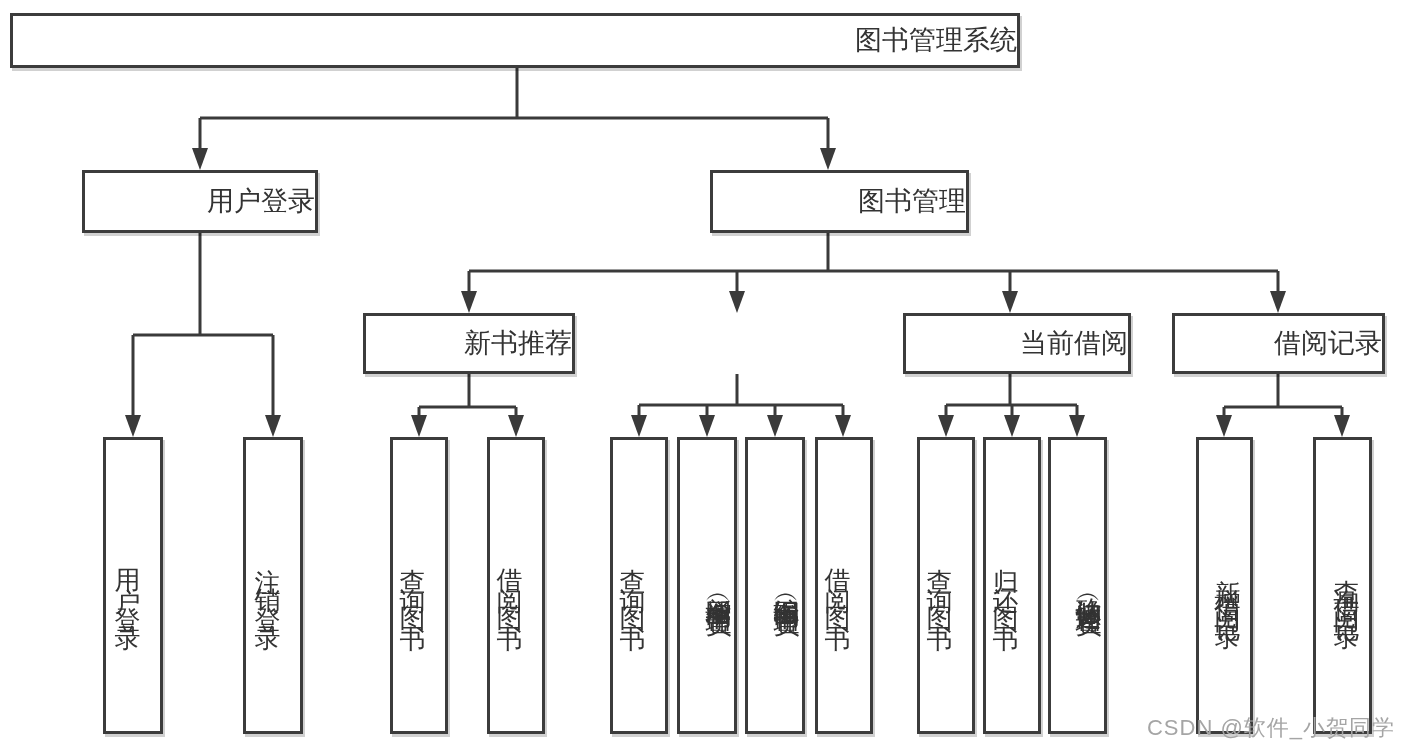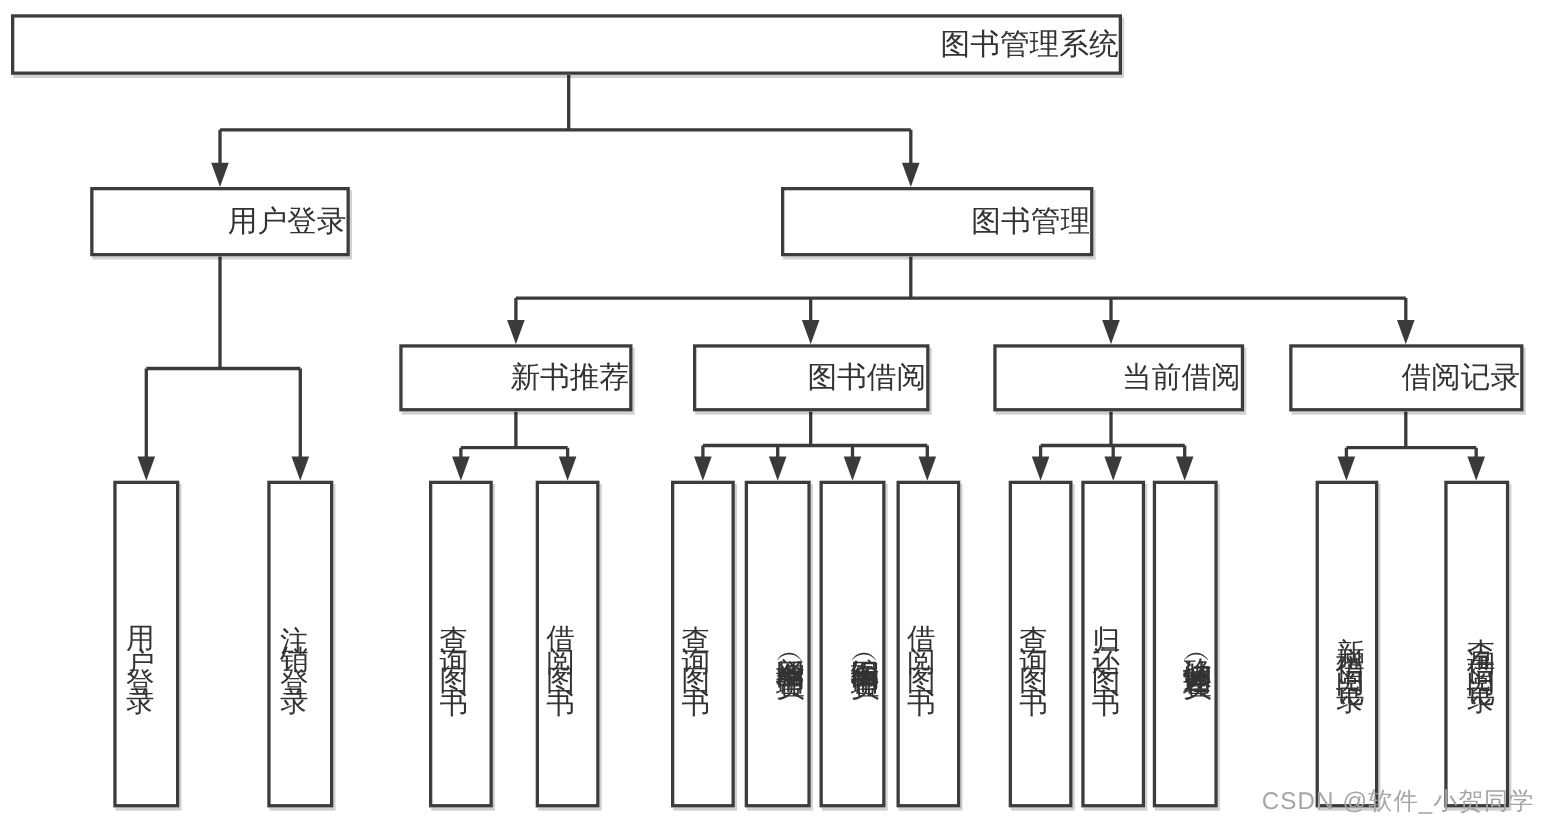--- a/index.html
+++ b/index.html
@@ -109,29 +109,26 @@
     <polygon points="1334,415 1350,415 1342,437"></polygon>
   </svg>
 
   <div class="node" style="left:10px; top:13px; width:1010px; height:55px;">
     <span>图书管理系统</span>
   </div>
 
   <div class="node" style="left:82px; top:170px; width:236px; height:63px;">
     <span>用户登录</span>
   </div>
-  <div class="node" style="left:710px; top:170px; width:284px; height:63px;">
+  <div class="node" style="left:710px; top:170px; width:259px; height:63px;">
     <span>图书管理</span>
   </div>
 
   <div class="node" style="left:363px; top:313px; width:212px; height:61px;padding-left:16px;">
     <span>新书推荐</span>
-  </div>
-  <div class="node" style="left:630px; top:313px; width:215px; height:61px;">
-    <span>图书借阅</span>
   </div>
   <div class="node" style="left:903px; top:313px; width:228px; height:61px;">
     <span>当前借阅</span>
   </div>
   <div class="node" style="left:1172px; top:313px; width:213px; height:61px;">
     <span>借阅记录</span>
   </div>
 
   <div class="node leaf" style="left:103px; width:60px;">
     <span class="vlabel ls4">用户登录</span>

